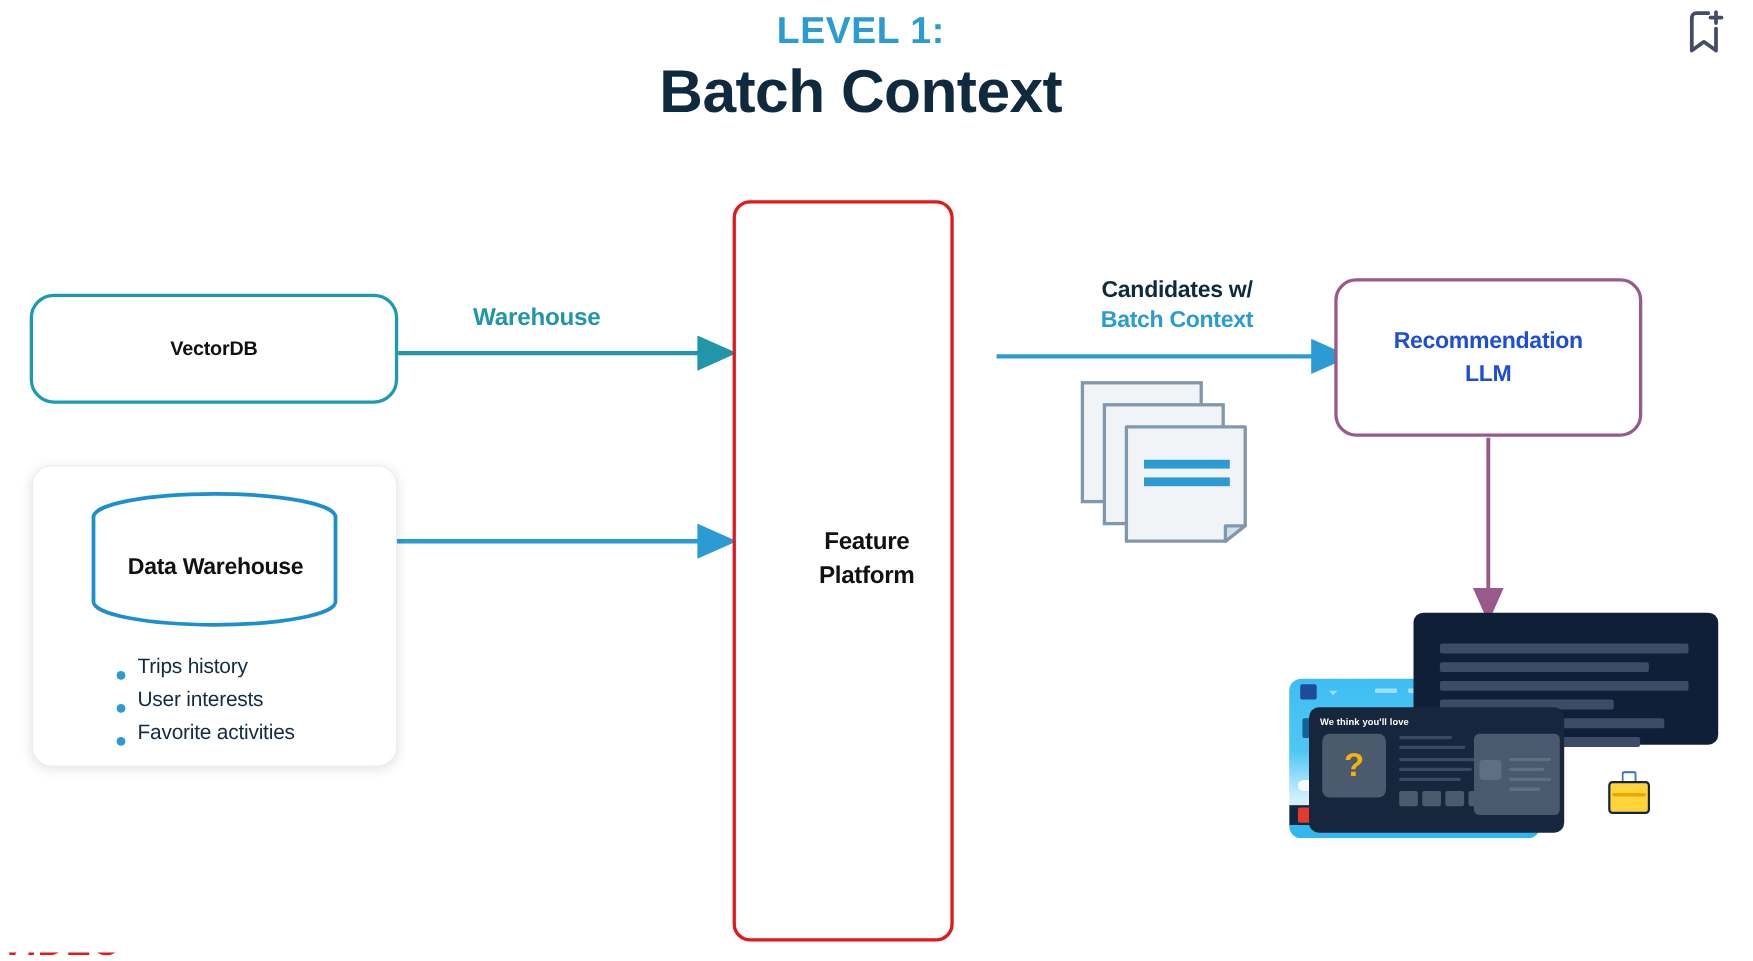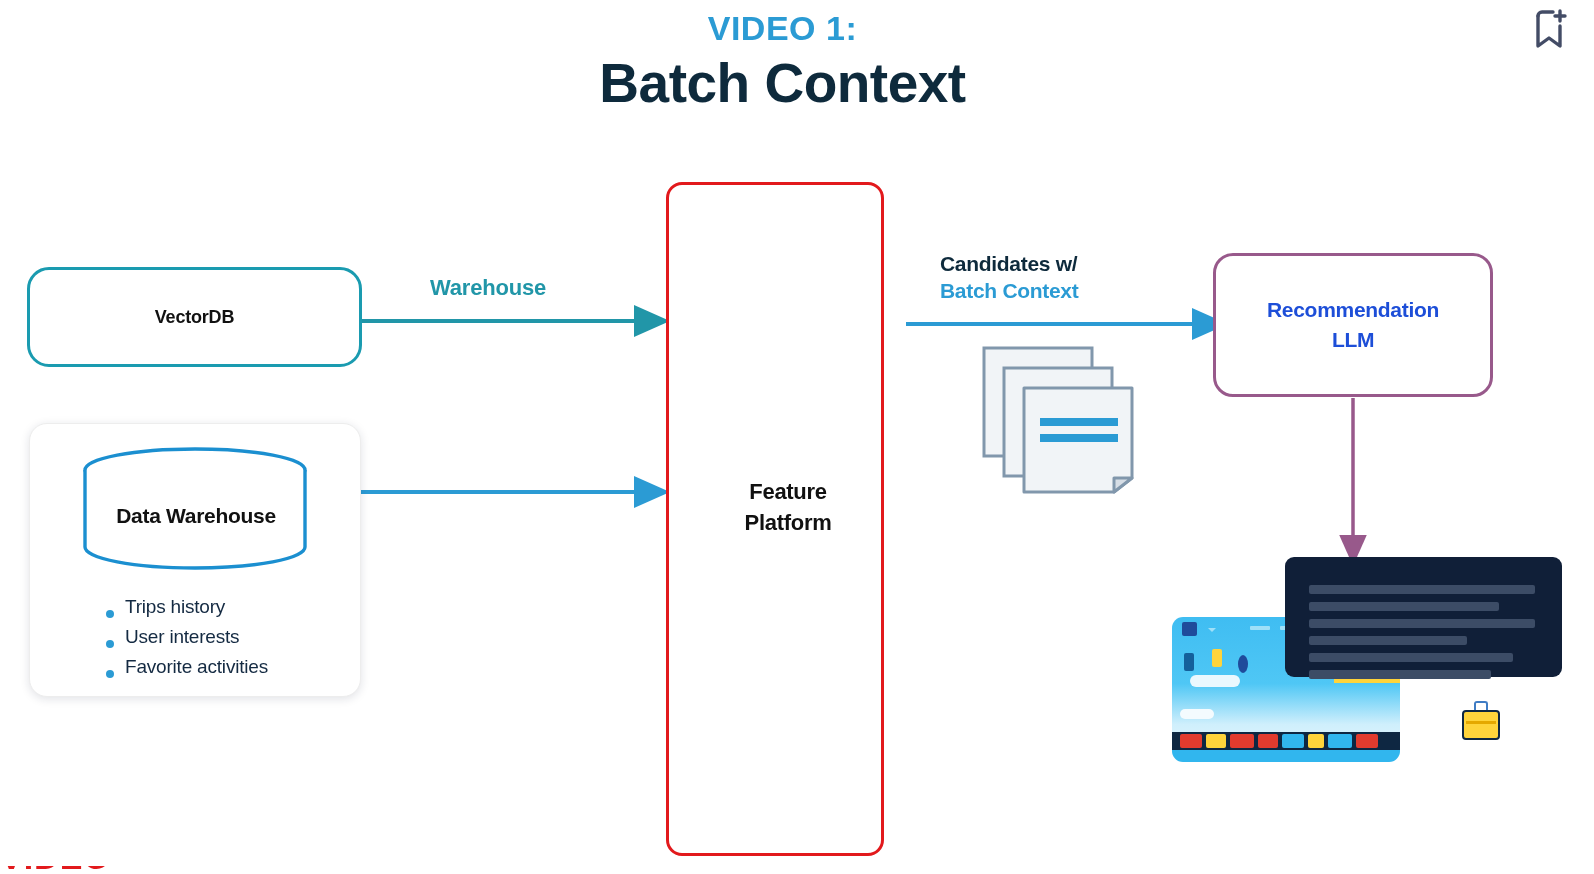--- a/index.html
+++ b/index.html
@@ -51,34 +51,34 @@
   .dw-list { position:absolute; left:76px; top:172px; }
   .dw-li { display:flex; align-items:flex-end; margin-bottom:8px; }
   .dw-bullet {
     width:8px; height:8px; border-radius:50%; background:#2B9BD4;
     margin-right:11px; flex:none;
   }
   .dw-li-text { font-size:19px; font-weight:500; color:#142A42; letter-spacing:-.2px; }
 
   
   .fp-box {
-    position:absolute; left:666px; top:182px; width:218px; height:674px;
+    position:absolute; left:666px; top:182px; width:201px; height:674px;
     border:3.2px solid #E2191C; border-radius:16px; background:#fff;
   }
   .fp-label {
     position:absolute; left:0; top:291px; width:238px; text-align:center;
     font-size:22px; font-weight:800; color:#111; line-height:1.42; letter-spacing:-.3px;
   }
 
   
   .lbl-candidates {
     position:absolute; left:430px; top:275px; width:200px;
     font-size:22px; font-weight:800; color:#2196A8; letter-spacing:-.2px;
   }
-  .lbl-cwbc { position:absolute; left:940px; top:252px; width:260px; }
+  .lbl-cwbc { position:absolute; left:940px; top:252px; width:260px; text-align:center; }
   .lbl-cwbc-1 { font-size:21px; font-weight:800; color:#0E2A3C; letter-spacing:-.3px; }
   .lbl-cwbc-2 { font-size:21px; font-weight:800; color:#2B9BD4; letter-spacing:-.3px; margin-top:3px; }
 
   
   .docs { position:absolute; left:978px; top:342px; width:160px; height:152px; }
 
   
   .llm-box {
     position:absolute; left:1213px; top:253px; width:280px; height:144px;
     border:3px solid #98598B; border-radius:20px; background:#fff;
@@ -169,21 +169,21 @@
     display:block; font-size:34px; font-weight:800; color:#E2191C;
     line-height:1; margin-top:-26px; letter-spacing:1px;
   }
 </style>
 </head>
 <body>
 
 <div class="stage">
 
   <div class="title-block">
-    <div class="title-level">VIDEO 1:</div>
+    <div class="title-level">LEVEL 1:</div>
     <div class="title-main">Batch Context</div>
   </div>
 
   <div class="bookmark-icon">
     <svg viewBox="0 0 40 44" width="40" height="44">
       <path d="M6 8 a4 4 0 0 1 4-4 h11" fill="none" stroke="#434C66" stroke-width="3.4" stroke-linecap="round"></path>
       <path d="M6 8 v30 l11-8 11 8 V18" fill="none" stroke="#434C66" stroke-width="3.4" stroke-linecap="round" stroke-linejoin="round"></path>
       <path d="M28 3 v10 M23 8 h10" stroke="#434C66" stroke-width="3.4" stroke-linecap="round"></path>
     </svg>
   </div>
@@ -304,19 +304,40 @@
 
     <div class="dark-panel">
       <div class="skel" style="left:24px; top:28px; width:226px;"></div>
       <div class="skel" style="left:24px; top:45px; width:190px;"></div>
       <div class="skel" style="left:24px; top:62px; width:226px;"></div>
       <div class="skel" style="left:24px; top:79px; width:158px;"></div>
       <div class="skel" style="left:24px; top:96px; width:204px;"></div>
       <div class="skel" style="left:24px; top:113px; width:182px;"></div>
     </div>
 
+    <div class="overlay-card">
+      <div class="overlay-title">We think you'll love</div>
+      <div class="qbox">
+        <span class="qmark">?</span>
+      </div>
+      <div class="ov-line" style="left:82px; top:26px; width:48px;"></div>
+      <div class="ov-line" style="left:82px; top:35px; width:60px;"></div>
+      <div class="ov-line" style="left:82px; top:46px; width:72px;"></div>
+      <div class="ov-line" style="left:82px; top:55px; width:66px;"></div>
+      <div class="ov-line" style="left:82px; top:64px; width:56px;"></div>
+      <div class="ov-thumb" style="left:82px; top:76px;"></div>
+      <div class="ov-thumb" style="left:103px; top:76px;"></div>
+      <div class="ov-thumb" style="left:124px; top:76px;"></div>
+      <div class="ov-thumb" style="left:145px; top:76px;"></div>
+      <div class="ov-right"></div>
+      <div class="ov-rthumb"></div>
+      <div class="ov-rline" style="left:182px; top:46px; width:38px;"></div>
+      <div class="ov-rline" style="left:182px; top:55px; width:32px;"></div>
+      <div class="ov-rline" style="left:182px; top:64px; width:38px;"></div>
+      <div class="ov-rline" style="left:182px; top:73px; width:28px;"></div>
+    </div>
   </div>
 
   <div class="cut-text">
     <span>VIDEO</span>
   </div>
 
 </div>
 
 </body></html>

